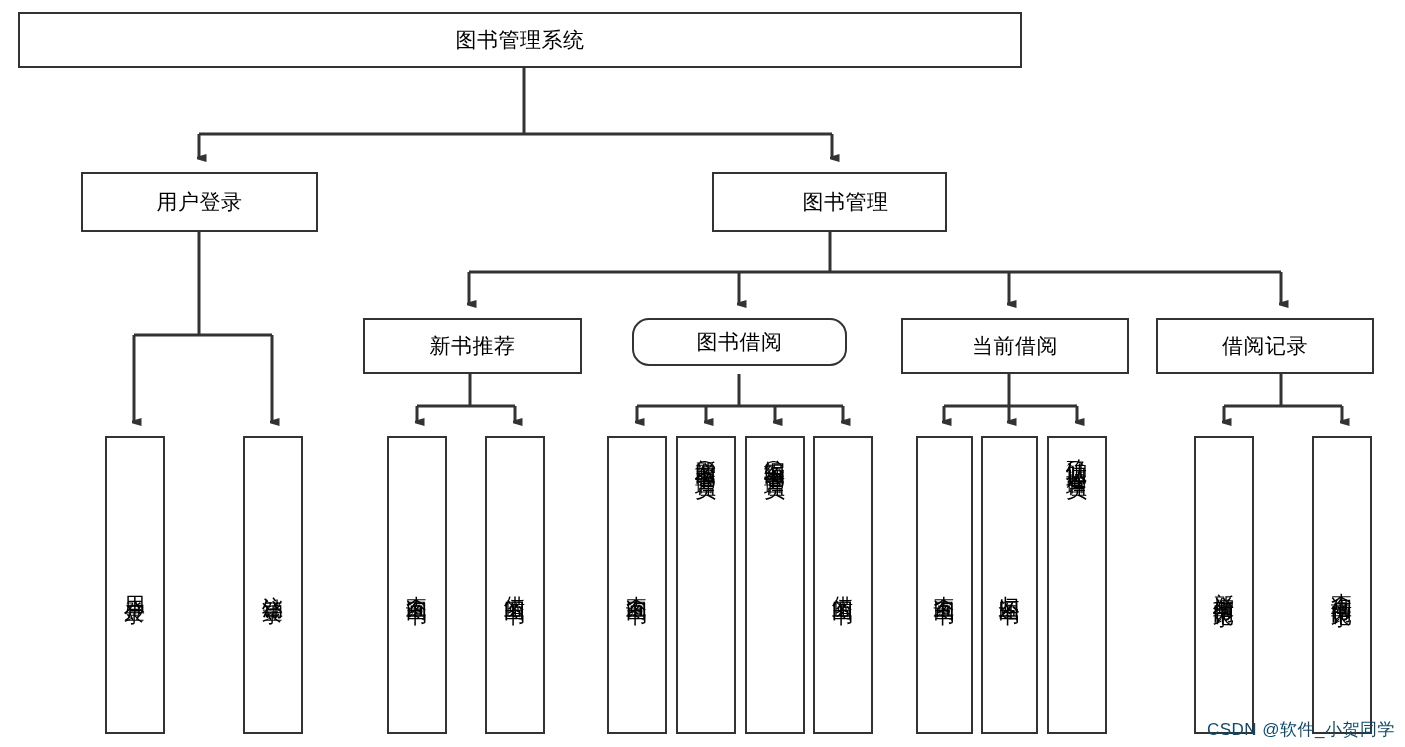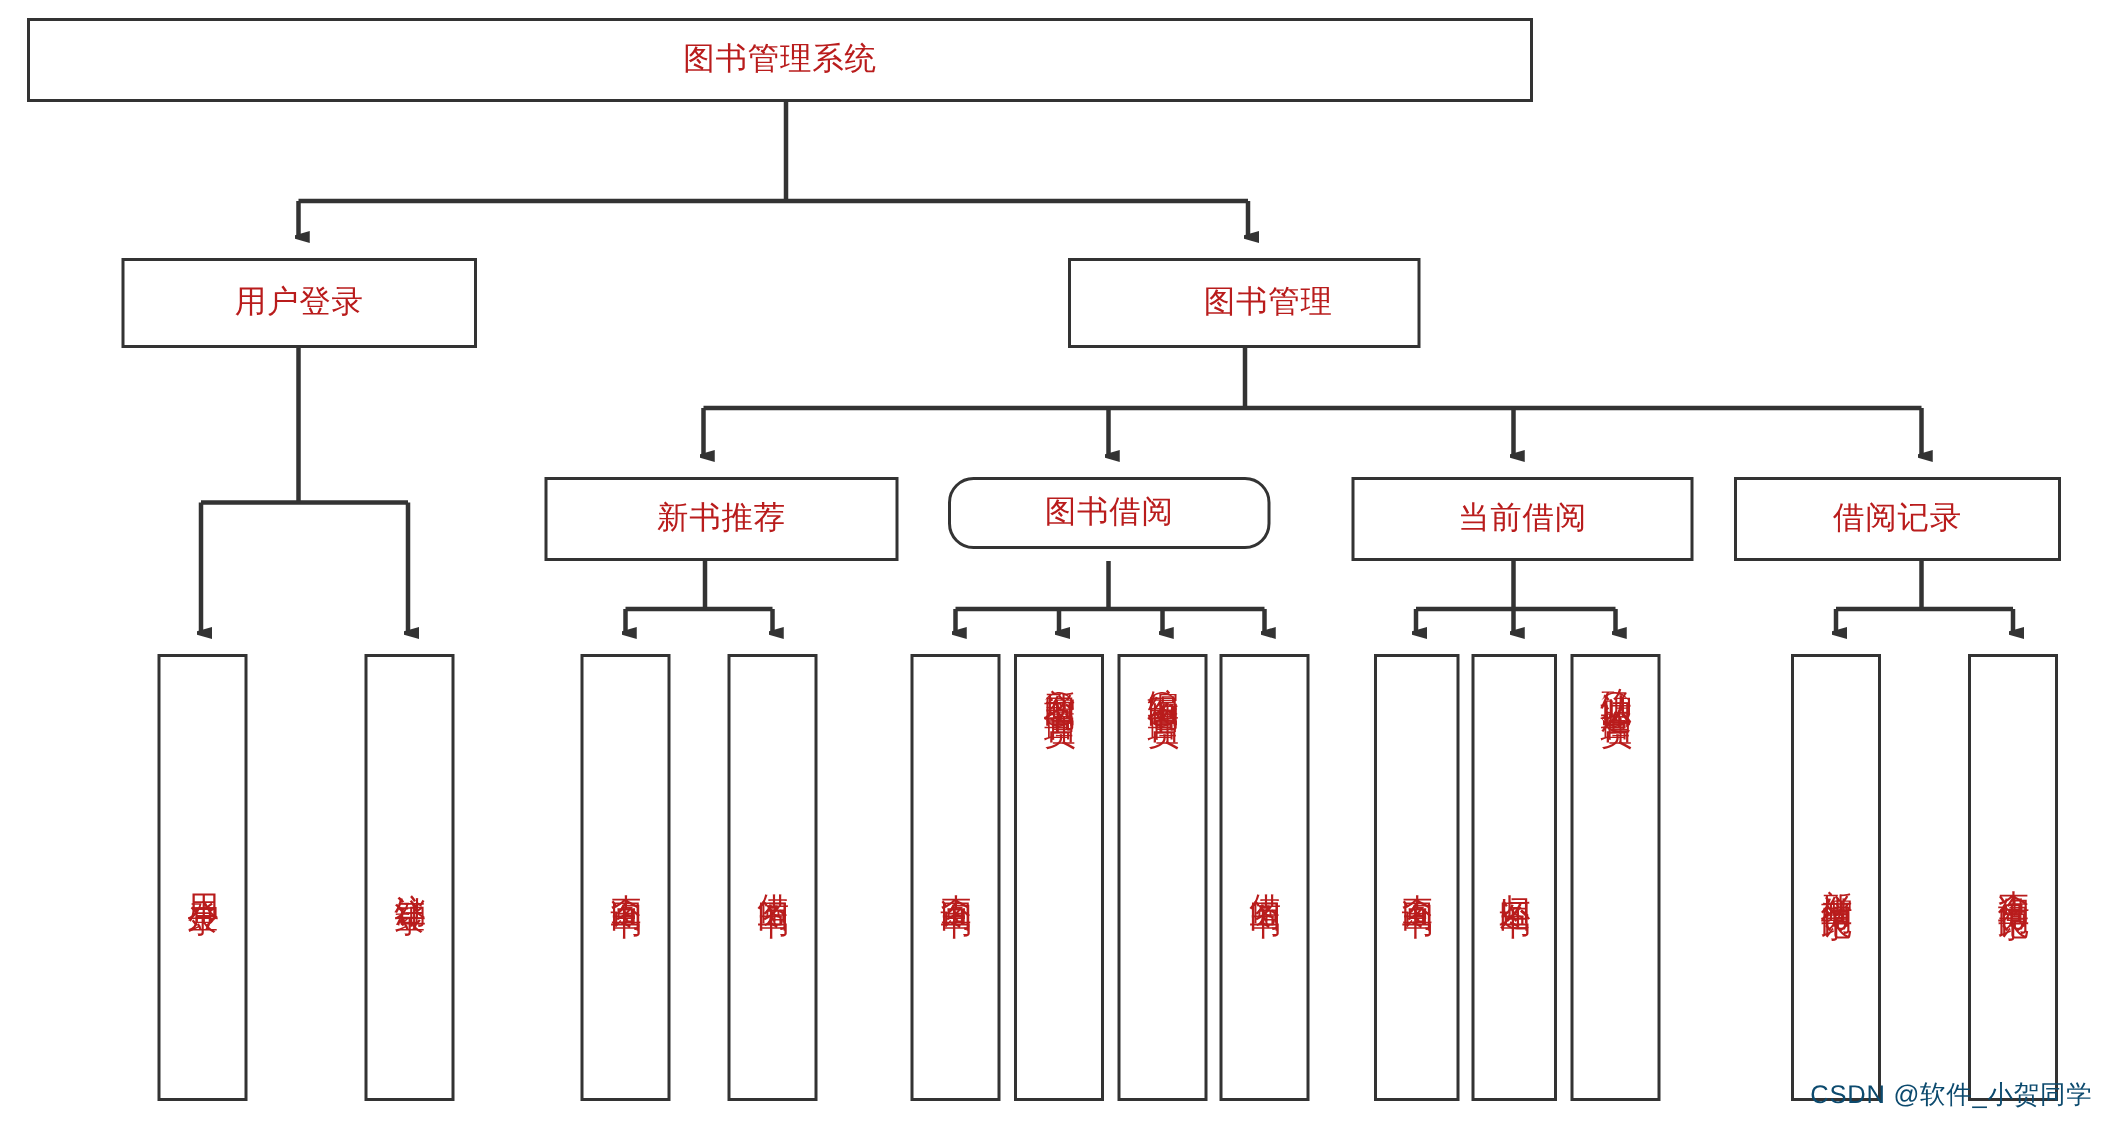--- a/index.html
+++ b/index.html
@@ -30,21 +30,21 @@
     position: absolute;
     box-sizing: border-box;
     background: #ffffff;
     border: 2.5px solid #333333;
     display: flex;
     align-items: center;
     justify-content: center;
     overflow: hidden;
   }
   .node-label {
-    color: #b91c1c;
+    color: #000000;
     font-size: 21px;
     line-height: 1.1;
     white-space: nowrap;
     letter-spacing: 0.5px;
   }
   .node-label.vertical {
     writing-mode: vertical-rl;
     text-orientation: upright;
     font-size: 21px;
     letter-spacing: 3px;
@@ -130,21 +130,21 @@
     <span class="node-label">图书管理系统</span>
   </div>
 
   <div class="node-box" style="left: 81px; top: 172px; width: 237px; height: 60px;">
     <span class="node-label">用户登录</span>
   </div>
   <div class="node-box" style="left: 712px; top: 172px; width: 235px; height: 60px; padding-left: 32px;">
     <span class="node-label">图书管理</span>
   </div>
 
-  <div class="node-box" style="left: 363px; top: 318px; width: 236px; height: 56px; text-align: right;">
+  <div class="node-box" style="left: 363px; top: 318px; width: 219px; height: 56px; text-align: right;">
     <span class="node-label">新书推荐</span>
   </div>
   <div class="node-box" style="left: 632px; top: 318px; width: 215px; height: 48px; border-radius: 17px;">
     <span class="node-label">图书借阅</span>
   </div>
   <div class="node-box" style="left: 901px; top: 318px; width: 228px; height: 56px;">
     <span class="node-label">当前借阅</span>
   </div>
   <div class="node-box" style="left: 1156px; top: 318px; width: 218px; height: 56px;">
     <span class="node-label">借阅记录</span>

